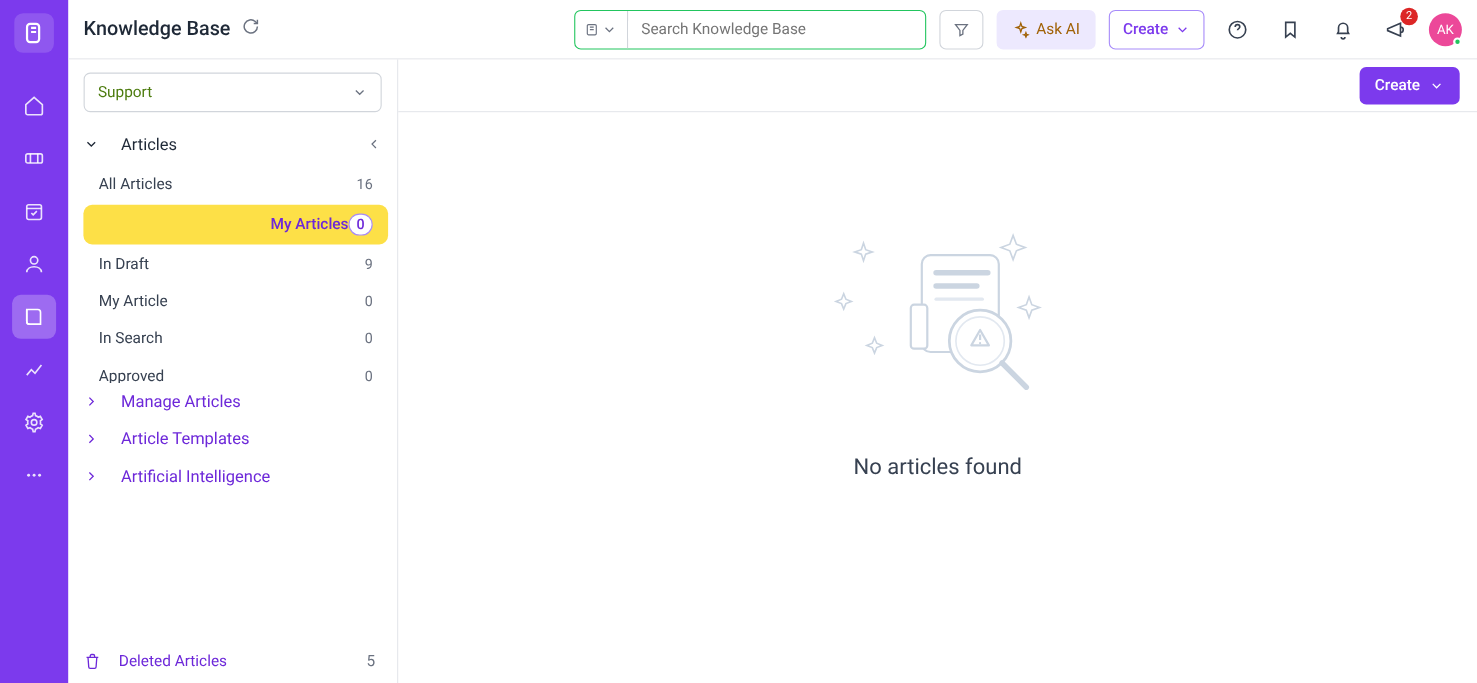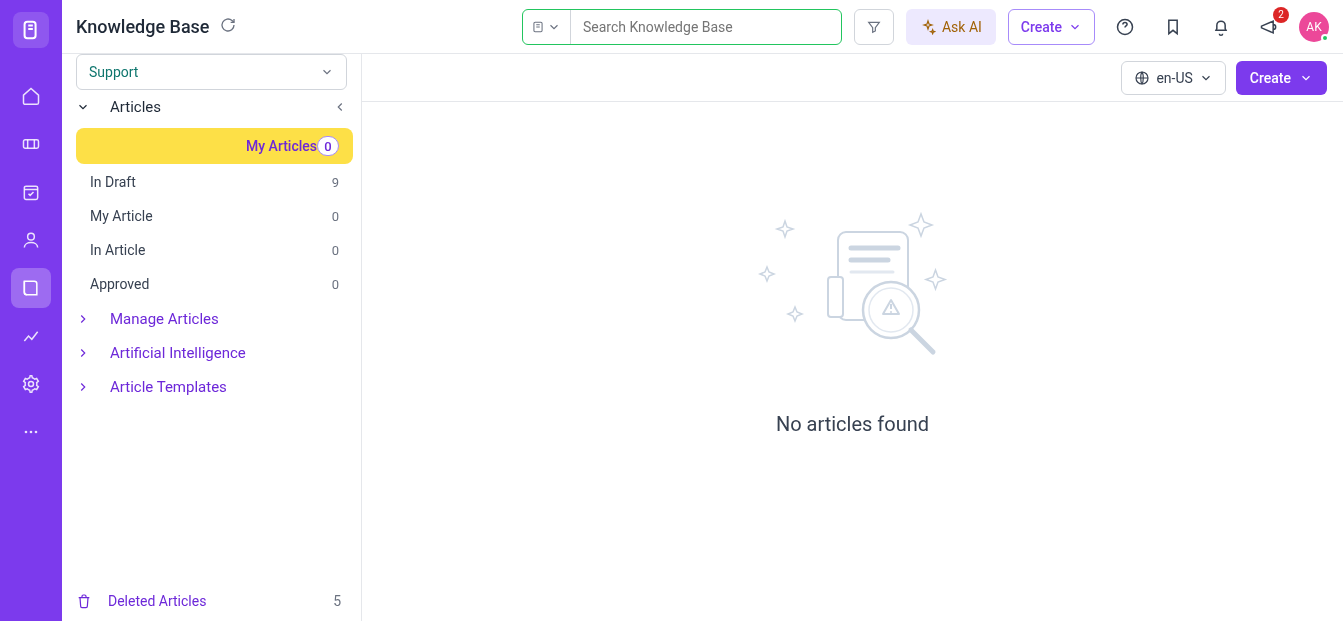--- a/index.html
+++ b/index.html
@@ -31,21 +31,21 @@
 .icon-btn svg { width: 20px; height: 20px; }
 .badge-num { position: absolute; top: -2px; right: -2px; background: #dc2626; color: #fff; font-size: 10px; min-width: 16px; height: 16px; border-radius: 8px; display: flex; align-items: center; justify-content: center; padding: 0 3px; }
 .avatar { width: 30px; height: 30px; border-radius: 50%; background: #ec4899; color: #fff; font-size: 12px; display: flex; align-items: center; justify-content: center; position: relative; cursor: pointer; }
 .avatar-dot { position: absolute; bottom: 0; right: 0; width: 8px; height: 8px; background: #22c55e; border: 2px solid #fff; border-radius: 50%; }
 
 
 .body-row { flex: 1; display: flex; min-height: 0; }
 
 
 .sidebar { width: 300px; border-right: 1px solid #e5e7eb; display: flex; flex-direction: column; flex-shrink: 0; }
-.select-box { margin: 0 14px; border: 1px solid #d1d5db; border-radius: 6px; height: 36px; display: flex; align-items: center; justify-content: space-between; padding: 0 12px; font-size: 14px; color: #0f766e; cursor: pointer; }
+.select-box { margin: 12px 14px; border: 1px solid #d1d5db; border-radius: 6px; height: 36px; display: flex; align-items: center; justify-content: space-between; padding: 0 12px; font-size: 14px; color: #4d7c0f; cursor: pointer; }
 .section-header { display: flex; align-items: center; gap: 8px; padding: 8px 14px; font-size: 15px; color: #1f2937; cursor: pointer; justify-content: space-between; }
 .section-header-left { display: flex; align-items: center; gap: 20px; }
 .section-header.link { color: #6d28d9; }
 .nav-list { padding: 4px 8px 0 14px; max-height: 200px; overflow-y: auto; position: relative; }
 .nav-list::-webkit-scrollbar { width: 6px; }
 .nav-list::-webkit-scrollbar-thumb { background: #d1d5db; border-radius: 3px; }
 .nav-item { display: flex; align-items: center; justify-content: space-between; padding: 8px 14px 8px 14px; font-size: 14px; color: #374151; cursor: pointer; border-radius: 8px; margin-bottom: 2px; }
 .nav-item.active { background: #fde047; color: #6d28d9; font-weight: 500; justify-content: flex-end; }
 .nav-count { font-size: 13px; color: #6b7280; }
 .nav-item.active .nav-count { background: #fff; border: 1px solid #a78bfa; border-radius: 12px; min-width: 22px; height: 20px; display: flex; align-items: center; justify-content: center; color: #6d28d9; padding: 0 6px; }
@@ -209,34 +209,38 @@
               <path d="M6 9l6 6 6-6"></path>
             </svg>
           <span>Articles</span>
         </div>
         <svg class="chev" viewBox="0 0 24 24" fill="none" stroke="#6b7280" stroke-width="2">
             <path d="M15 6l-6 6 6 6"></path>
           </svg>
       </div>
 
       <div class="nav-list">
+        <div class="nav-item">
+          <span>All Articles</span>
+          <span class="nav-count">16</span>
+        </div>
         <div class="nav-item active">
           <span>My Articles</span>
           <span class="nav-count">0</span>
         </div>
         <div class="nav-item">
           <span>In Draft</span>
           <span class="nav-count">9</span>
         </div>
         <div class="nav-item">
           <span>My Article</span>
           <span class="nav-count">0</span>
         </div>
         <div class="nav-item">
-          <span>In Article</span>
+          <span>In Search</span>
           <span class="nav-count">0</span>
         </div>
         <div class="nav-item">
           <span>Approved</span>
           <span class="nav-count">0</span>
         </div>
       </div>
 
       <div class="section-header link">
         <div class="section-header-left">
@@ -244,57 +248,47 @@
               <path d="M9 6l6 6-6 6"></path>
             </svg>
           <span>Manage Articles</span>
         </div>
       </div>
       <div class="section-header link">
         <div class="section-header-left">
           <svg class="chev" viewBox="0 0 24 24" fill="none" stroke="currentColor" stroke-width="2">
               <path d="M9 6l6 6-6 6"></path>
             </svg>
-          <span>Artificial Intelligence</span>
+          <span>Article Templates</span>
         </div>
       </div>
       <div class="section-header link">
         <div class="section-header-left">
           <svg class="chev" viewBox="0 0 24 24" fill="none" stroke="currentColor" stroke-width="2">
               <path d="M9 6l6 6-6 6"></path>
             </svg>
-          <span>Article Templates</span>
+          <span>Artificial Intelligence</span>
         </div>
       </div>
 
       <div class="sidebar-spacer"></div>
 
       <div class="deleted-row">
         <div class="deleted-left">
           <svg width="16" height="16" viewBox="0 0 24 24" fill="none" stroke="currentColor" stroke-width="1.8">
               <path d="M4 7h16M9 7V5a2 2 0 012-2h2a2 2 0 012 2v2M6 7l1 13a2 2 0 002 2h6a2 2 0 002-2l1-13"></path>
             </svg>
           <span>Deleted Articles</span>
         </div>
         <span style="color:#6b7280">5</span>
       </div>
     </div>
 
     <div class="content">
       <div class="content-toolbar">
-        <button class="lang-btn">
-          <svg width="16" height="16" viewBox="0 0 24 24" fill="none" stroke="currentColor" stroke-width="1.8">
-              <circle cx="12" cy="12" r="9"></circle>
-              <path d="M3 12h18M12 3c2.5 3 2.5 15 0 18M12 3c-2.5 3-2.5 15 0 18"></path>
-            </svg>
-          <span>en-US</span>
-          <svg class="chev" viewBox="0 0 24 24" fill="none" stroke="currentColor" stroke-width="2">
-              <path d="M6 9l6 6 6-6"></path>
-            </svg>
-        </button>
         <button class="create-btn-solid">
           <span>Create</span>
           <svg class="chev" viewBox="0 0 24 24" fill="none" stroke="currentColor" stroke-width="2">
               <path d="M6 9l6 6 6-6"></path>
             </svg>
         </button>
       </div>
 
       <div class="empty-state">
         <div class="empty-illus">

